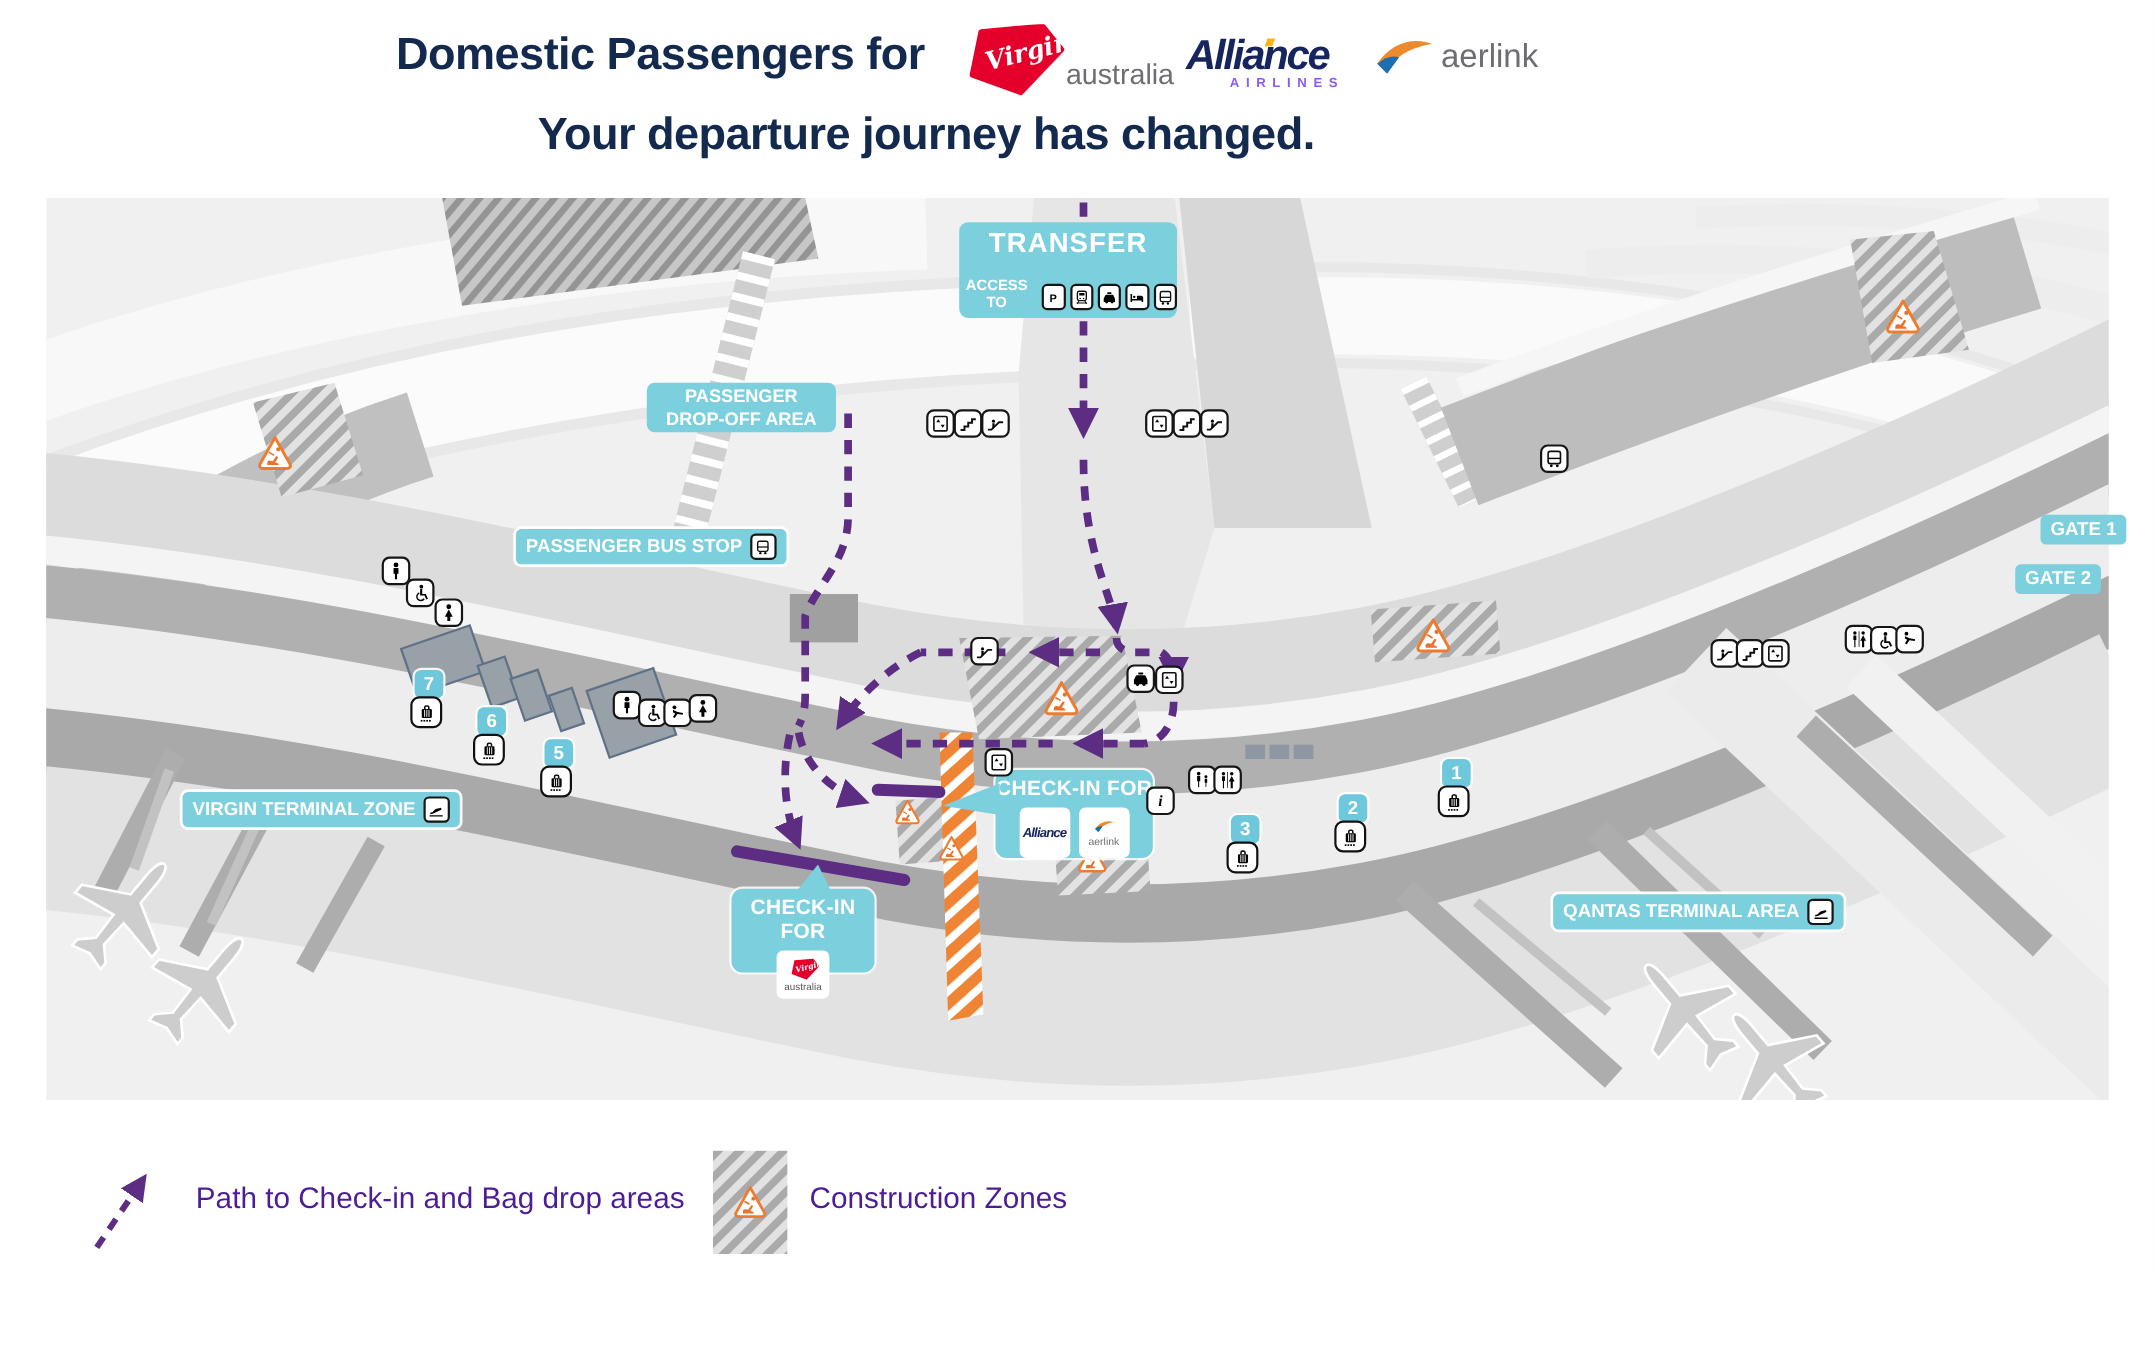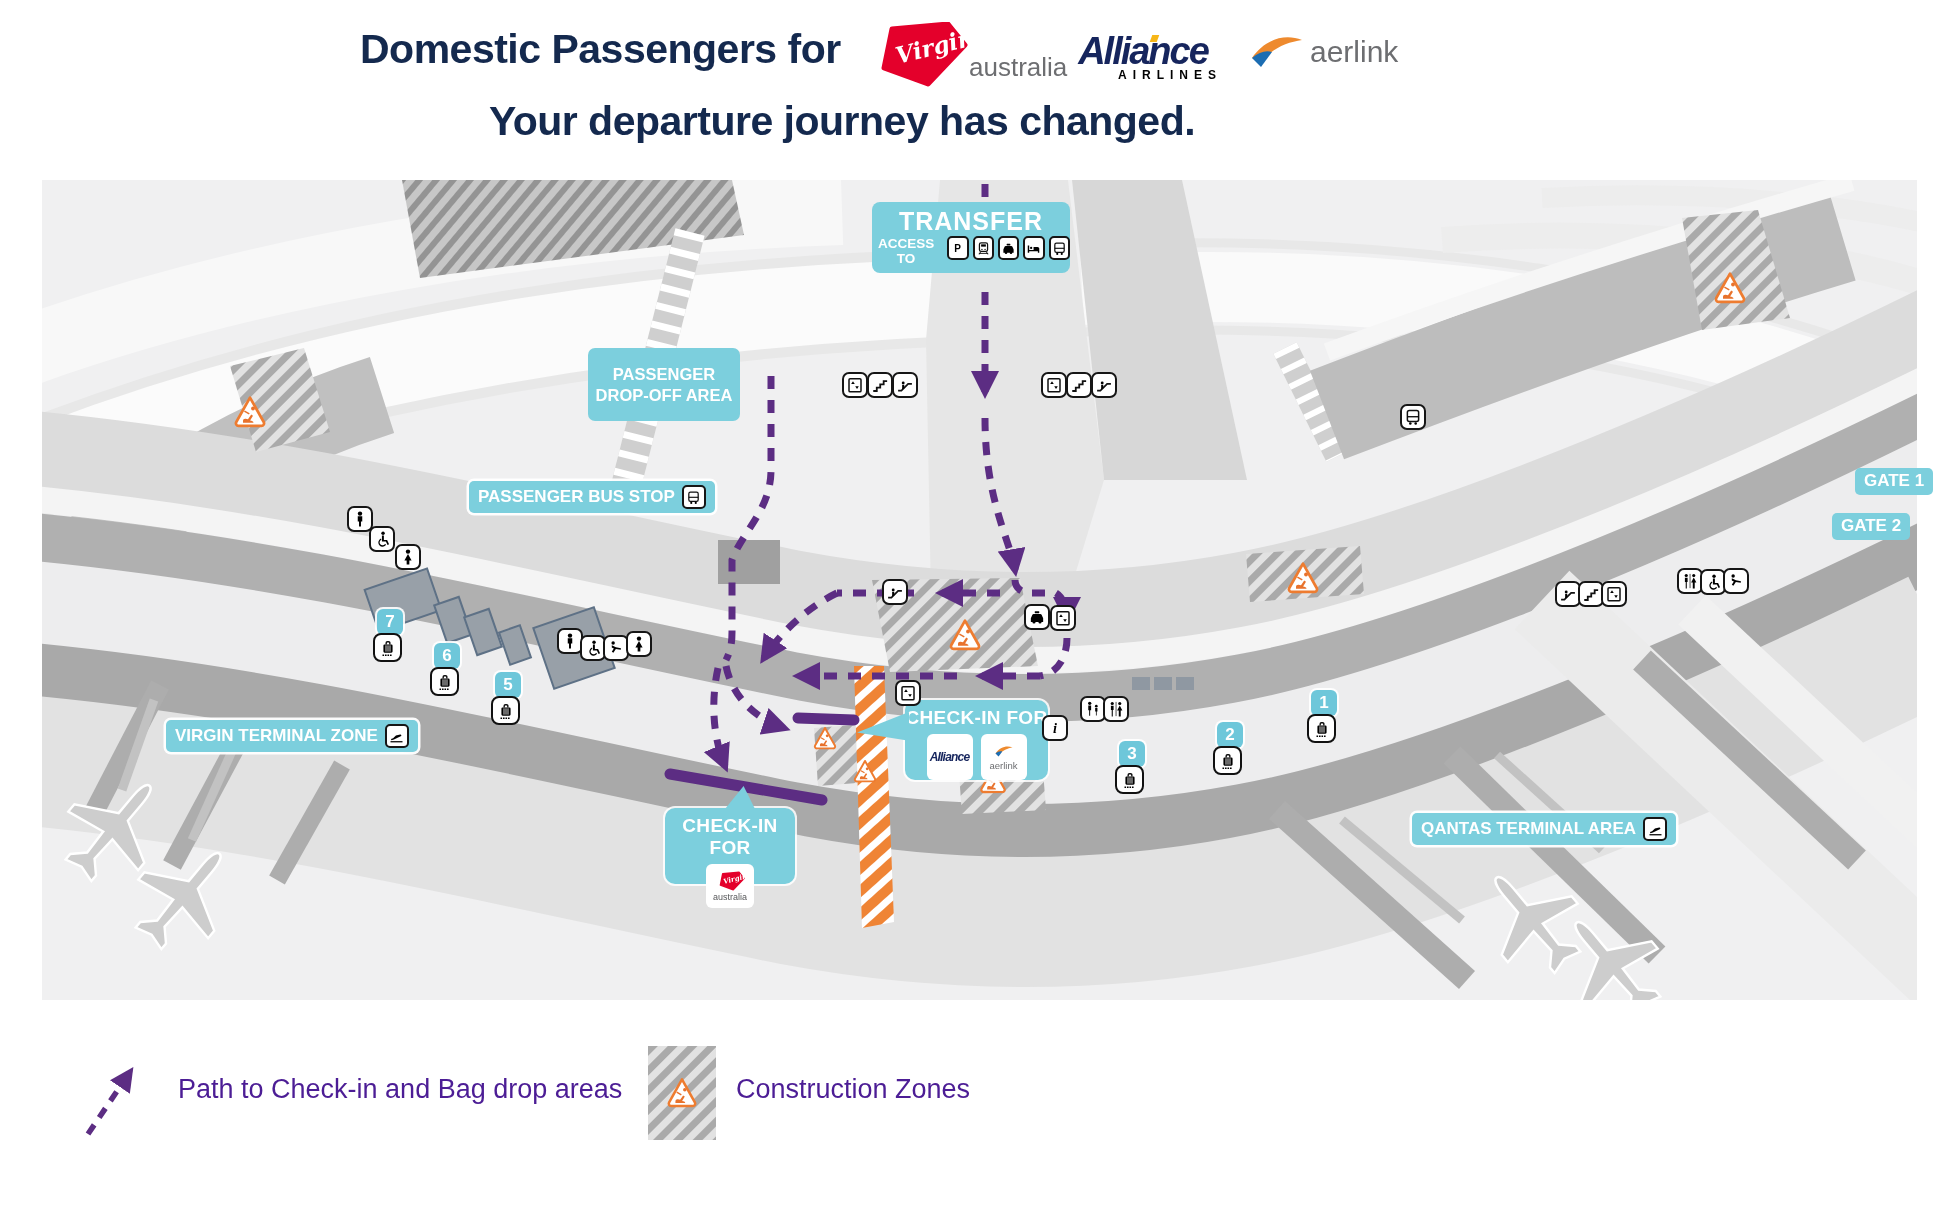--- a/index.html
+++ b/index.html
@@ -7,44 +7,44 @@
        font-family:"Liberation Sans",sans-serif;overflow:hidden}
 
   
   .hdr-title{position:absolute;left:360px;top:26px;font-size:41px;font-weight:bold;color:#14294e;letter-spacing:-.5px}
   .hdr-sub{position:absolute;left:487px;top:98px;width:710px;text-align:center;font-size:41px;font-weight:600;color:#14294e;letter-spacing:-.5px}
   .logo-virgin{position:absolute;left:862px;top:22px;width:190px;height:66px}
   .logo-virgin .aus{position:absolute;left:107px;top:30px;font-size:26px;color:#6d6e71}
   .logo-alliance{position:absolute;left:1058px;top:32px;width:170px;text-align:center}
   .logo-alliance .al{font-style:italic;font-weight:bold;font-size:38px;color:#16255d;letter-spacing:-2px;line-height:1;position:relative;display:inline-block}
   .logo-alliance .al::after{content:"";position:absolute;top:3px;left:56%;width:7px;height:7px;background:#f7b617;transform:skewX(-20deg)}
-  .logo-alliance .air{display:block;font-size:12px;font-weight:bold;color:#000000;letter-spacing:6px;margin-top:-2px;text-align:right;padding-right:6px}
+  .logo-alliance .air{display:block;font-size:12px;font-weight:bold;color:#8b5cf6;letter-spacing:6px;margin-top:-2px;text-align:right;padding-right:6px}
   .logo-aerlink{position:absolute;left:1248px;top:30px;display:flex;align-items:center;gap:4px}
   .logo-aerlink .ae{font-size:30px;color:#6d6e71}
 
   
   .map{position:absolute;left:42px;top:180px;width:1875px;height:820px;background:#f0f0f1}
   .map svg.bg{position:absolute;left:0;top:0}
 
   .tag{position:absolute;background:#7ccfdd;color:#fff;font-weight:bold;font-size:17px;
        padding:4px 9px;border-radius:5px;display:inline-flex;gap:7px;align-items:center;white-space:nowrap;line-height:1.1}
   .ring{box-shadow:0 0 0 2.5px rgba(255,255,255,.95)}
   .mini{width:20px;height:20px;background:#fff;border:2px solid #161616;border-radius:5px;display:inline-flex;align-items:center;justify-content:center;flex:none}
   .mini svg{width:15px;height:15px}
 
   .sky{position:absolute;left:830px;top:22px;width:198px;background:#7ccfdd;border-radius:8px;
        padding:5px 0 7px;text-align:center;color:#fff}
   .sky .t{font-size:25px;font-weight:bold;letter-spacing:1px}
-  .sky .row{display:flex;align-items:flex-start;justify-content:center;gap:4px;margin-top:0}
+  .sky .row{display:flex;align-items:flex-end;justify-content:center;gap:4px;margin-top:16px}
   .sky .acc{font-size:13.5px;font-weight:bold;margin-right:3px}
   .sq{width:20px;height:20px;background:#fff;border:2px solid #161616;border-radius:5px;display:inline-flex;align-items:center;justify-content:center}
   .sq svg{width:15px;height:15px}
 
-  .drop{position:absolute;left:546px;top:168px;width:152px;background:#7ccfdd;border-radius:7px;
-        color:#fff;font-weight:bold;font-size:16.5px;text-align:center;padding:16px 0;line-height:1.25}
+  .drop{position:absolute;left:546px;top:168px;width:172px;background:#7ccfdd;border-radius:7px;
+        color:#fff;font-weight:bold;font-size:16.5px;text-align:center;padding:2px 0;line-height:1.25}
 
   .checkin{position:absolute;background:#7ccfdd;border-radius:10px;color:#fff;text-align:center;box-shadow:0 0 0 2px rgba(255,255,255,.85)}
   .checkin .t{font-size:19px;font-weight:bold;margin-top:7px;letter-spacing:.3px}
   .checkin .tiles{display:flex;justify-content:center;gap:8px;margin-top:5px}
   .tile{width:46px;height:46px;background:#fff;border-radius:6px;display:flex;flex-direction:column;align-items:center;justify-content:center}
   .tile .alw{font-style:italic;font-weight:bold;font-size:12px;color:#16255d;letter-spacing:-.8px}
   .tile .aew{font-size:9.5px;color:#6d6e71;margin-top:1px}
   .tile .vaw{font-size:9px;color:#58595b;margin-top:1px}
   .tailA{position:absolute;left:-48px;top:12px;width:52px;height:30px;background:#7ccfdd;
          clip-path:polygon(100% 0,0 68%,100% 96%)}

